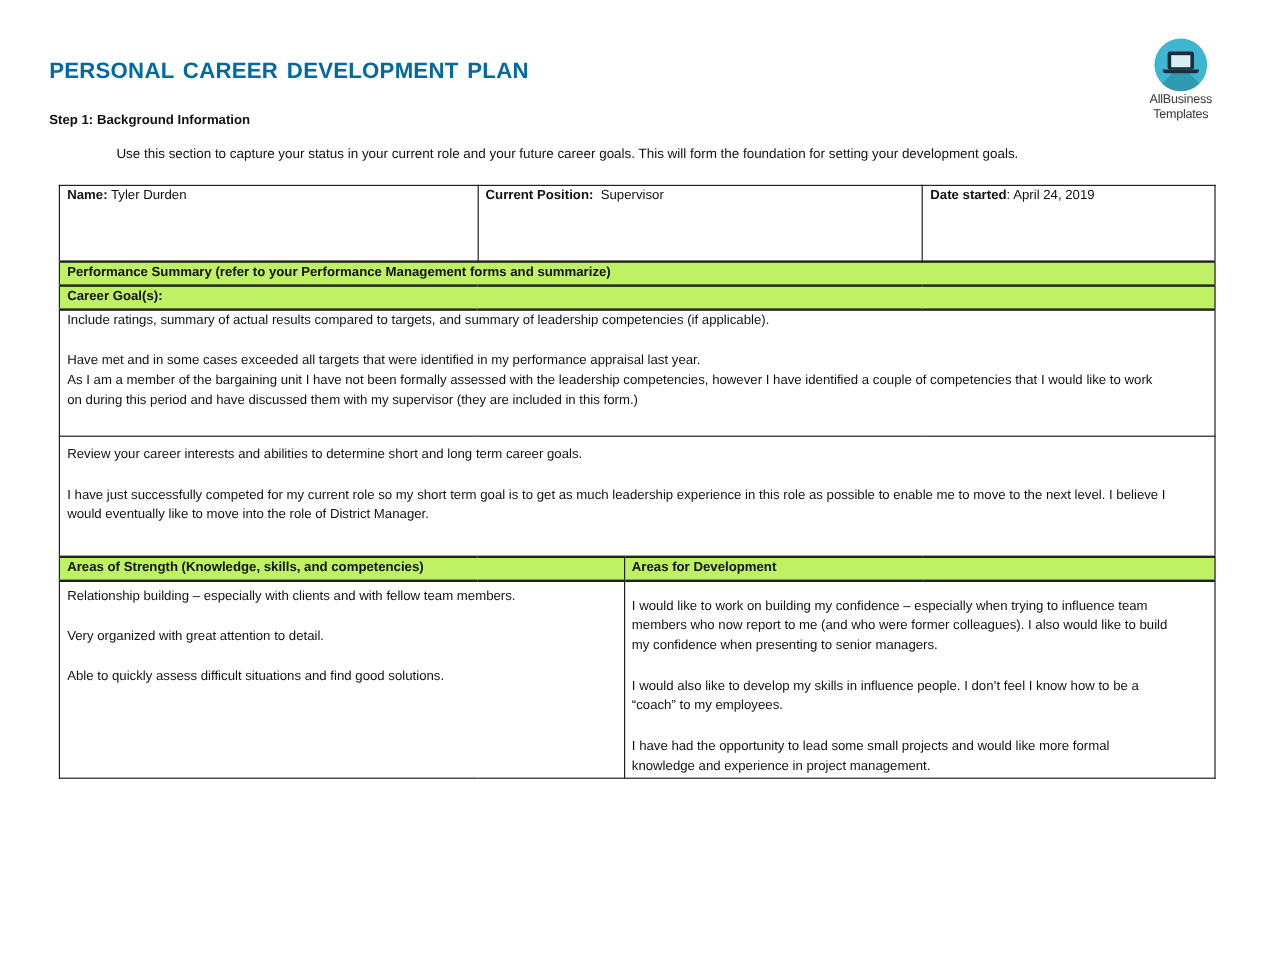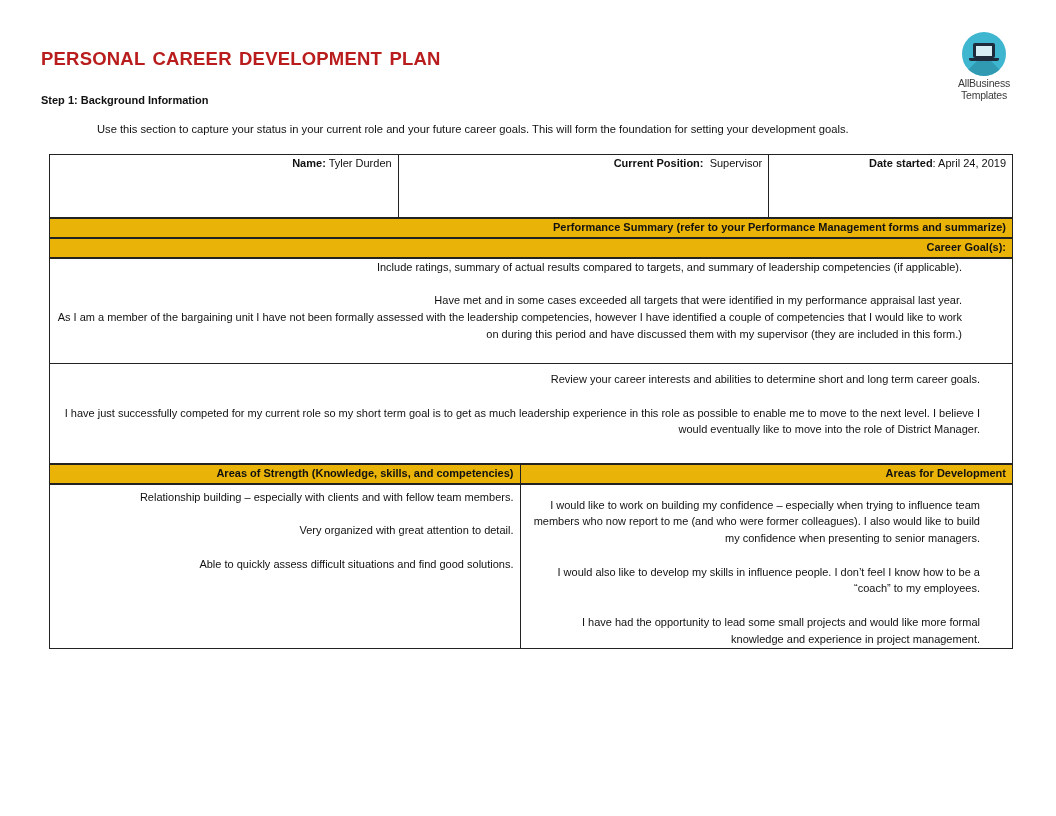--- a/index.html
+++ b/index.html
@@ -1,21 +1,21 @@
 <!DOCTYPE html>
 <html><head>
   <meta charset="utf-8">
   <style>
     * { box-sizing: border-box; margin: 0; padding: 0; }
     html, body { width: 1056px; height: 816px; background: #ffffff; overflow: hidden; }
     body { position: relative; font-family: "Liberation Sans", sans-serif; color: #111; }
 
     .title {
       position: absolute; left: 41px; top: 48px;
-      font-size: 18.5px; font-weight: bold; letter-spacing: 0.2px; color: #b91c1c;
+      font-size: 18.5px; font-weight: bold; letter-spacing: 0.2px; color: #0369a1;
       word-spacing: 2px;
     }
     .step {
       position: absolute; left: 41px; top: 94px;
       font-size: 11px; font-weight: bold; color: #111;
     }
     .intro {
       position: absolute; left: 49px; top: 123px;
       font-size: 11.2px; color: #111; padding-left: 48px;
     }
@@ -44,29 +44,29 @@
       position: absolute; left: 7px; top: 26px; width: 30px; height: 3px;
       background: #1e2b3a; border-radius: 0 0 2px 2px;
     }
     .logo-text {
       font-size: 10.5px; line-height: 12px; color: #3a3a3a; margin-top: 1px;
       letter-spacing: -0.2px;
     }
 
     table.plan {
       position: absolute; left: 49px; top: 154px; width: 964px;
-      border-collapse: collapse; font-size: 11px; color: #111; text-align: right;
+      border-collapse: collapse; font-size: 11px; color: #111;
     }
     table.plan td {
       border: 1px solid #222; vertical-align: top; padding: 0 6px;
       line-height: 16.8px;
     }
     .outer-top td { border-top: 1.5px solid #222; }
     .header-cell {
-      background: #eab308; font-weight: bold; height: 20px; vertical-align: middle !important;
+      background: #bef264; font-weight: bold; height: 20px; vertical-align: middle !important;
       border-top: 2px solid #222 !important; border-bottom: 2px solid #222 !important;
     }
     .row-info td { height: 63px; padding-top: 7px; }
     .lbl { font-weight: bold; }
     p.para { margin: 0; }
     .gap { height: 16.8px; }
     .bottom-row td { border-bottom: 2px solid #222; }
   </style>
 </head>
 <body>

